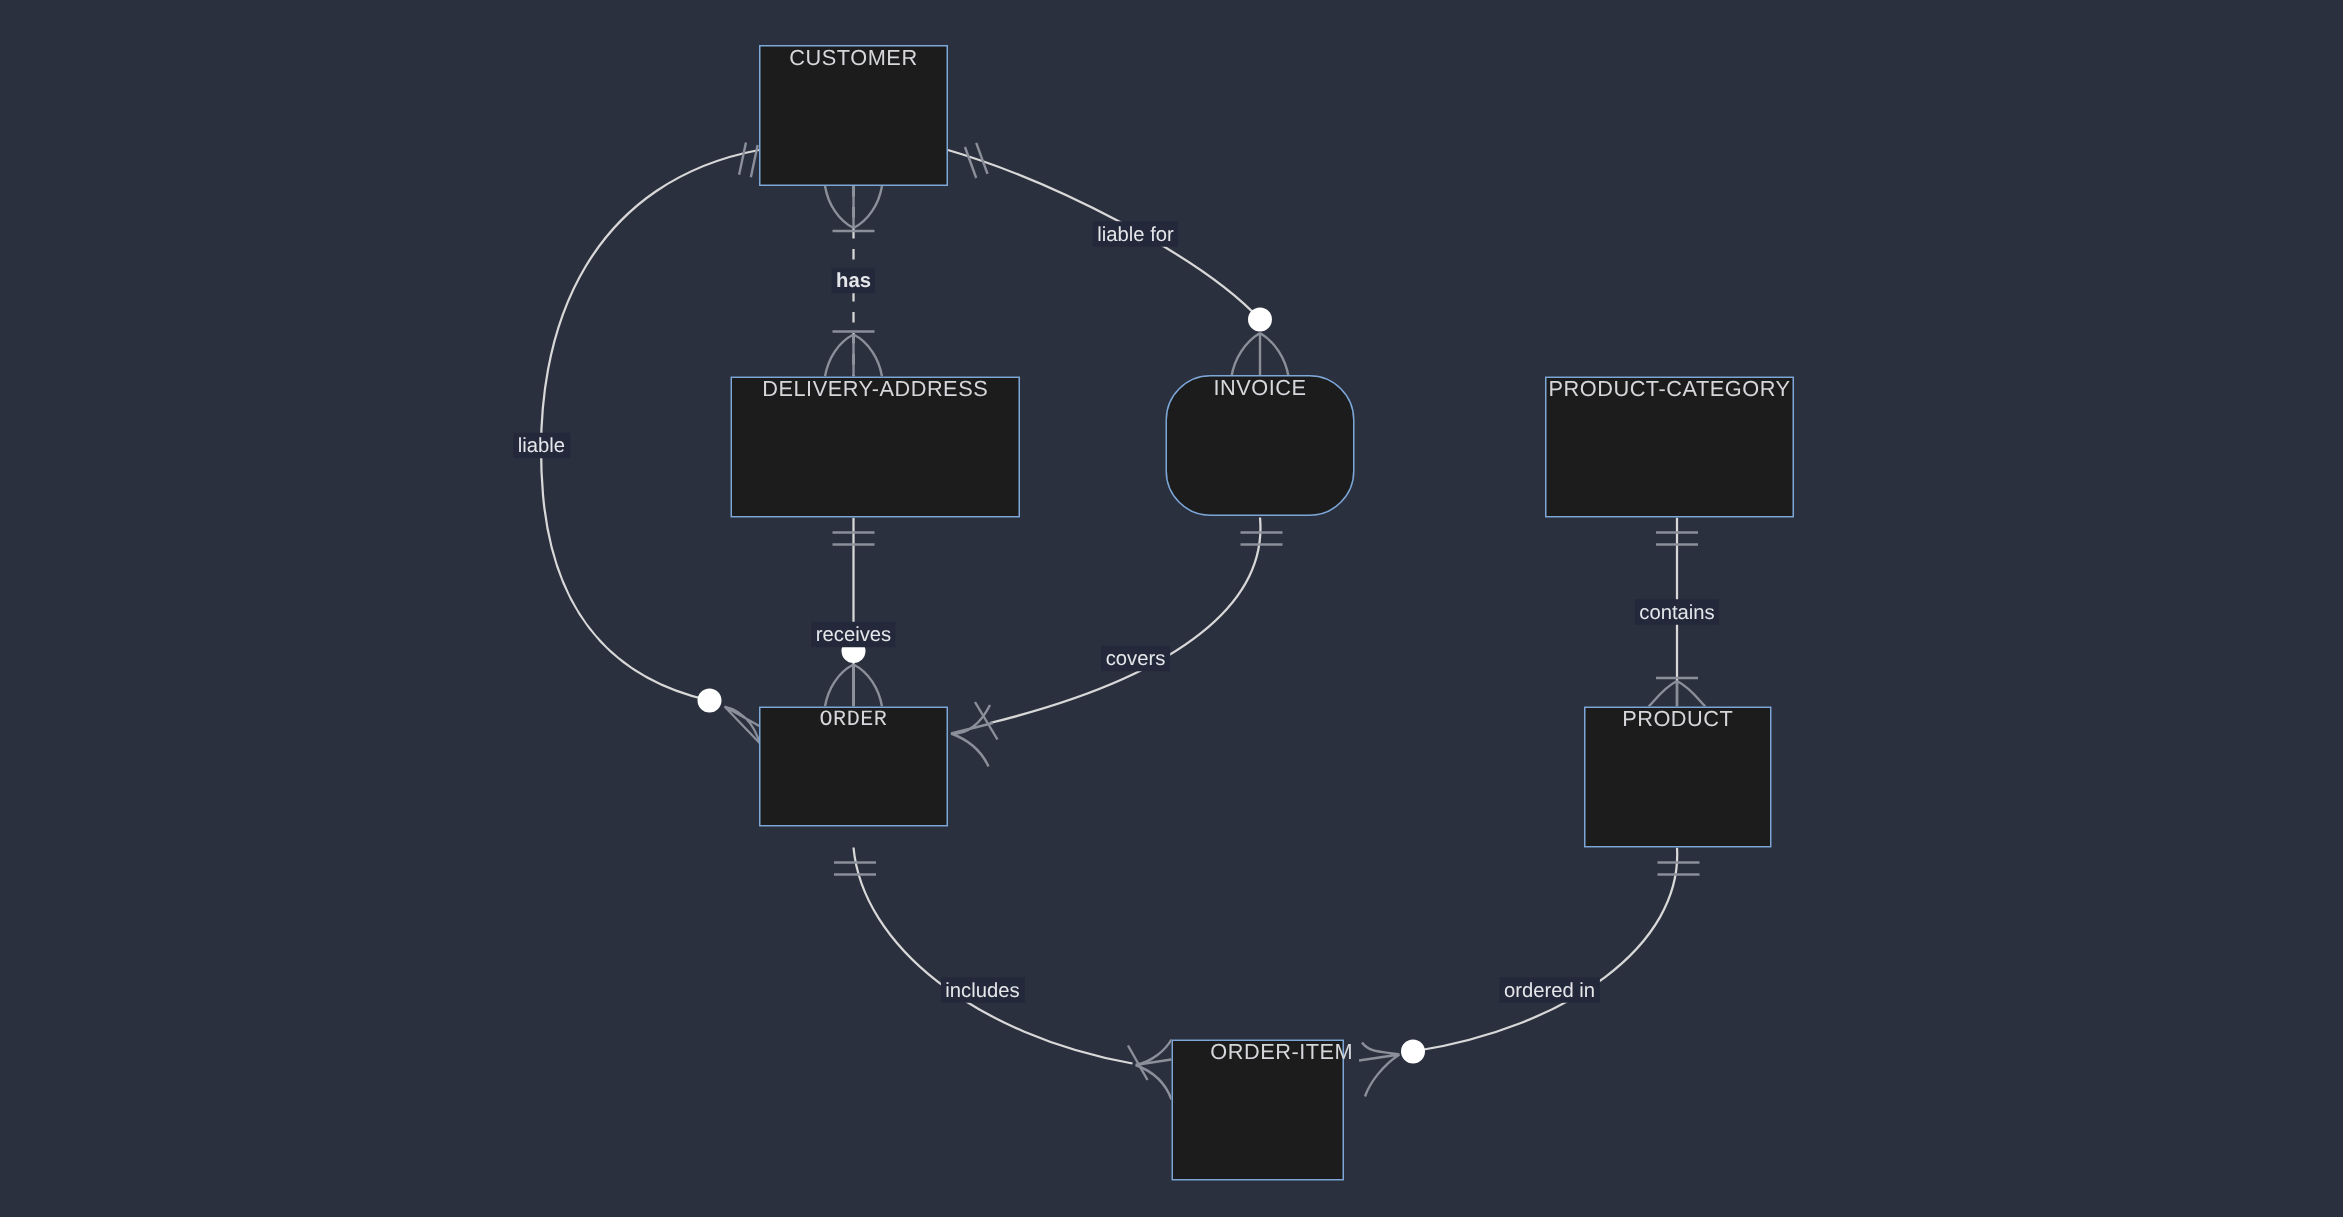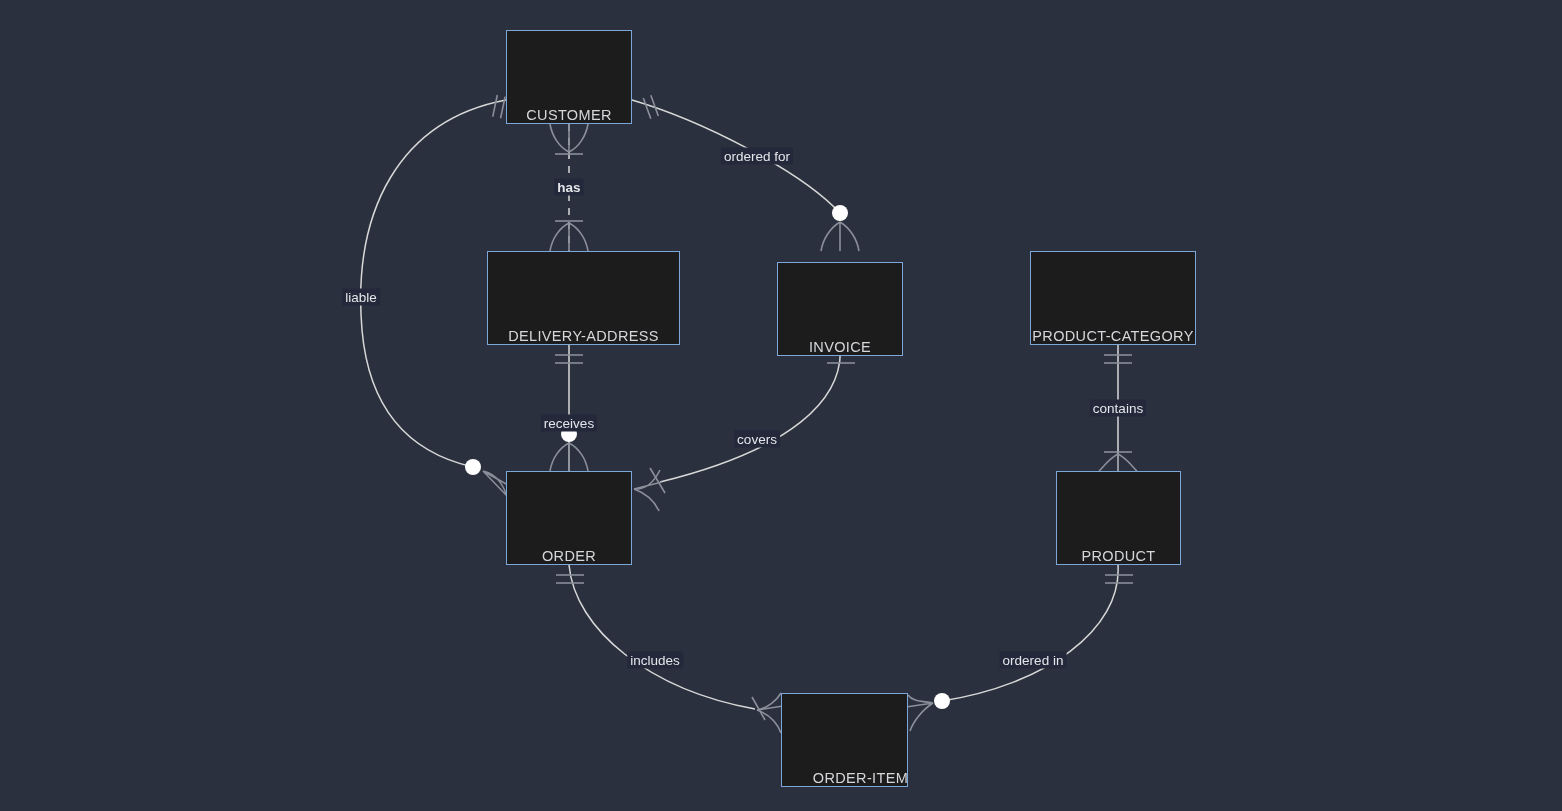--- a/index.html
+++ b/index.html
@@ -8,21 +8,21 @@
     background:#2b303e;
     font-family:"Liberation Sans", sans-serif;
     overflow:hidden;
     position:relative;
   }
   #canvas{position:absolute;inset:0;width:1562px;height:811px;}
   .entity-box{
     position:absolute;
     background:#1c1c1c;
     border:1.6px solid #7da7d9;
-    display:flex;align-items:flex-end;justify-content:center;
+    display:flex;align-items:flex-start;justify-content:center;
     box-sizing:border-box;
   }
   .entity-label{
     color:#d5d7db;
     font-size:14.5px;
     letter-spacing:.35px;
     white-space:nowrap;
     user-select:none;
   }
   .rel-label{
@@ -144,38 +144,38 @@
   </g>
 </svg>
 
 <div id="entity-layer">
     <div class="entity-box" style="left: 506px; top: 30px; width: 126px; height: 94px;">
       <span class="entity-label">CUSTOMER</span>
     </div>
     <div class="entity-box" style="left: 487px; top: 251px; width: 193px; height: 94px;">
       <span class="entity-label">DELIVERY-ADDRESS</span>
     </div>
-    <div class="entity-box" style="left: 777px; top: 262px; width: 126px; height: 94px;">
+    <div class="entity-box" style="left: 777px; top: 250px; width: 126px; height: 94px; border-radius: 30px;">
       <span class="entity-label">INVOICE</span>
     </div>
     <div class="entity-box" style="left: 1030px; top: 251px; width: 166px; height: 94px;">
       <span class="entity-label">PRODUCT-CATEGORY</span>
     </div>
-    <div class="entity-box" style="left: 506px; top: 471px; width: 126px; height: 94px;">
+    <div class="entity-box" style="left: 506px; top: 471px; width: 126px; height: 80px; font-family: Liberation Mono, monospace;">
       <span class="entity-label">ORDER</span>
     </div>
     <div class="entity-box" style="left: 1056px; top: 471px; width: 125px; height: 94px;">
       <span class="entity-label">PRODUCT</span>
     </div>
-    <div class="entity-box" style="left: 781px; top: 693px; width: 127px; height: 94px; padding-left: 32px;">
+    <div class="entity-box" style="left: 781px; top: 693px; width: 115px; height: 94px; padding-left: 32px;">
       <span class="entity-label">ORDER-ITEM</span>
     </div>
   </div>
 <div id="label-layer">
     <div class="rel-label" style="left: 361px; top: 297px;">liable</div>
     <div class="rel-label" style="left: 569px; top: 187px; font-weight: bold;">has</div>
-    <div class="rel-label" style="left: 757px; top: 156px;">ordered for</div>
+    <div class="rel-label" style="left: 757px; top: 156px;">liable for</div>
     <div class="rel-label" style="left: 569px; top: 408px; margin-top: 15px;">receives</div>
     <div class="rel-label" style="left: 757px; top: 439px;">covers</div>
     <div class="rel-label" style="left: 1118px; top: 408px;">contains</div>
     <div class="rel-label" style="left: 655px; top: 660px;">includes</div>
     <div class="rel-label" style="left: 1033px; top: 660px;">ordered in</div>
   </div>
 
 </body></html>

